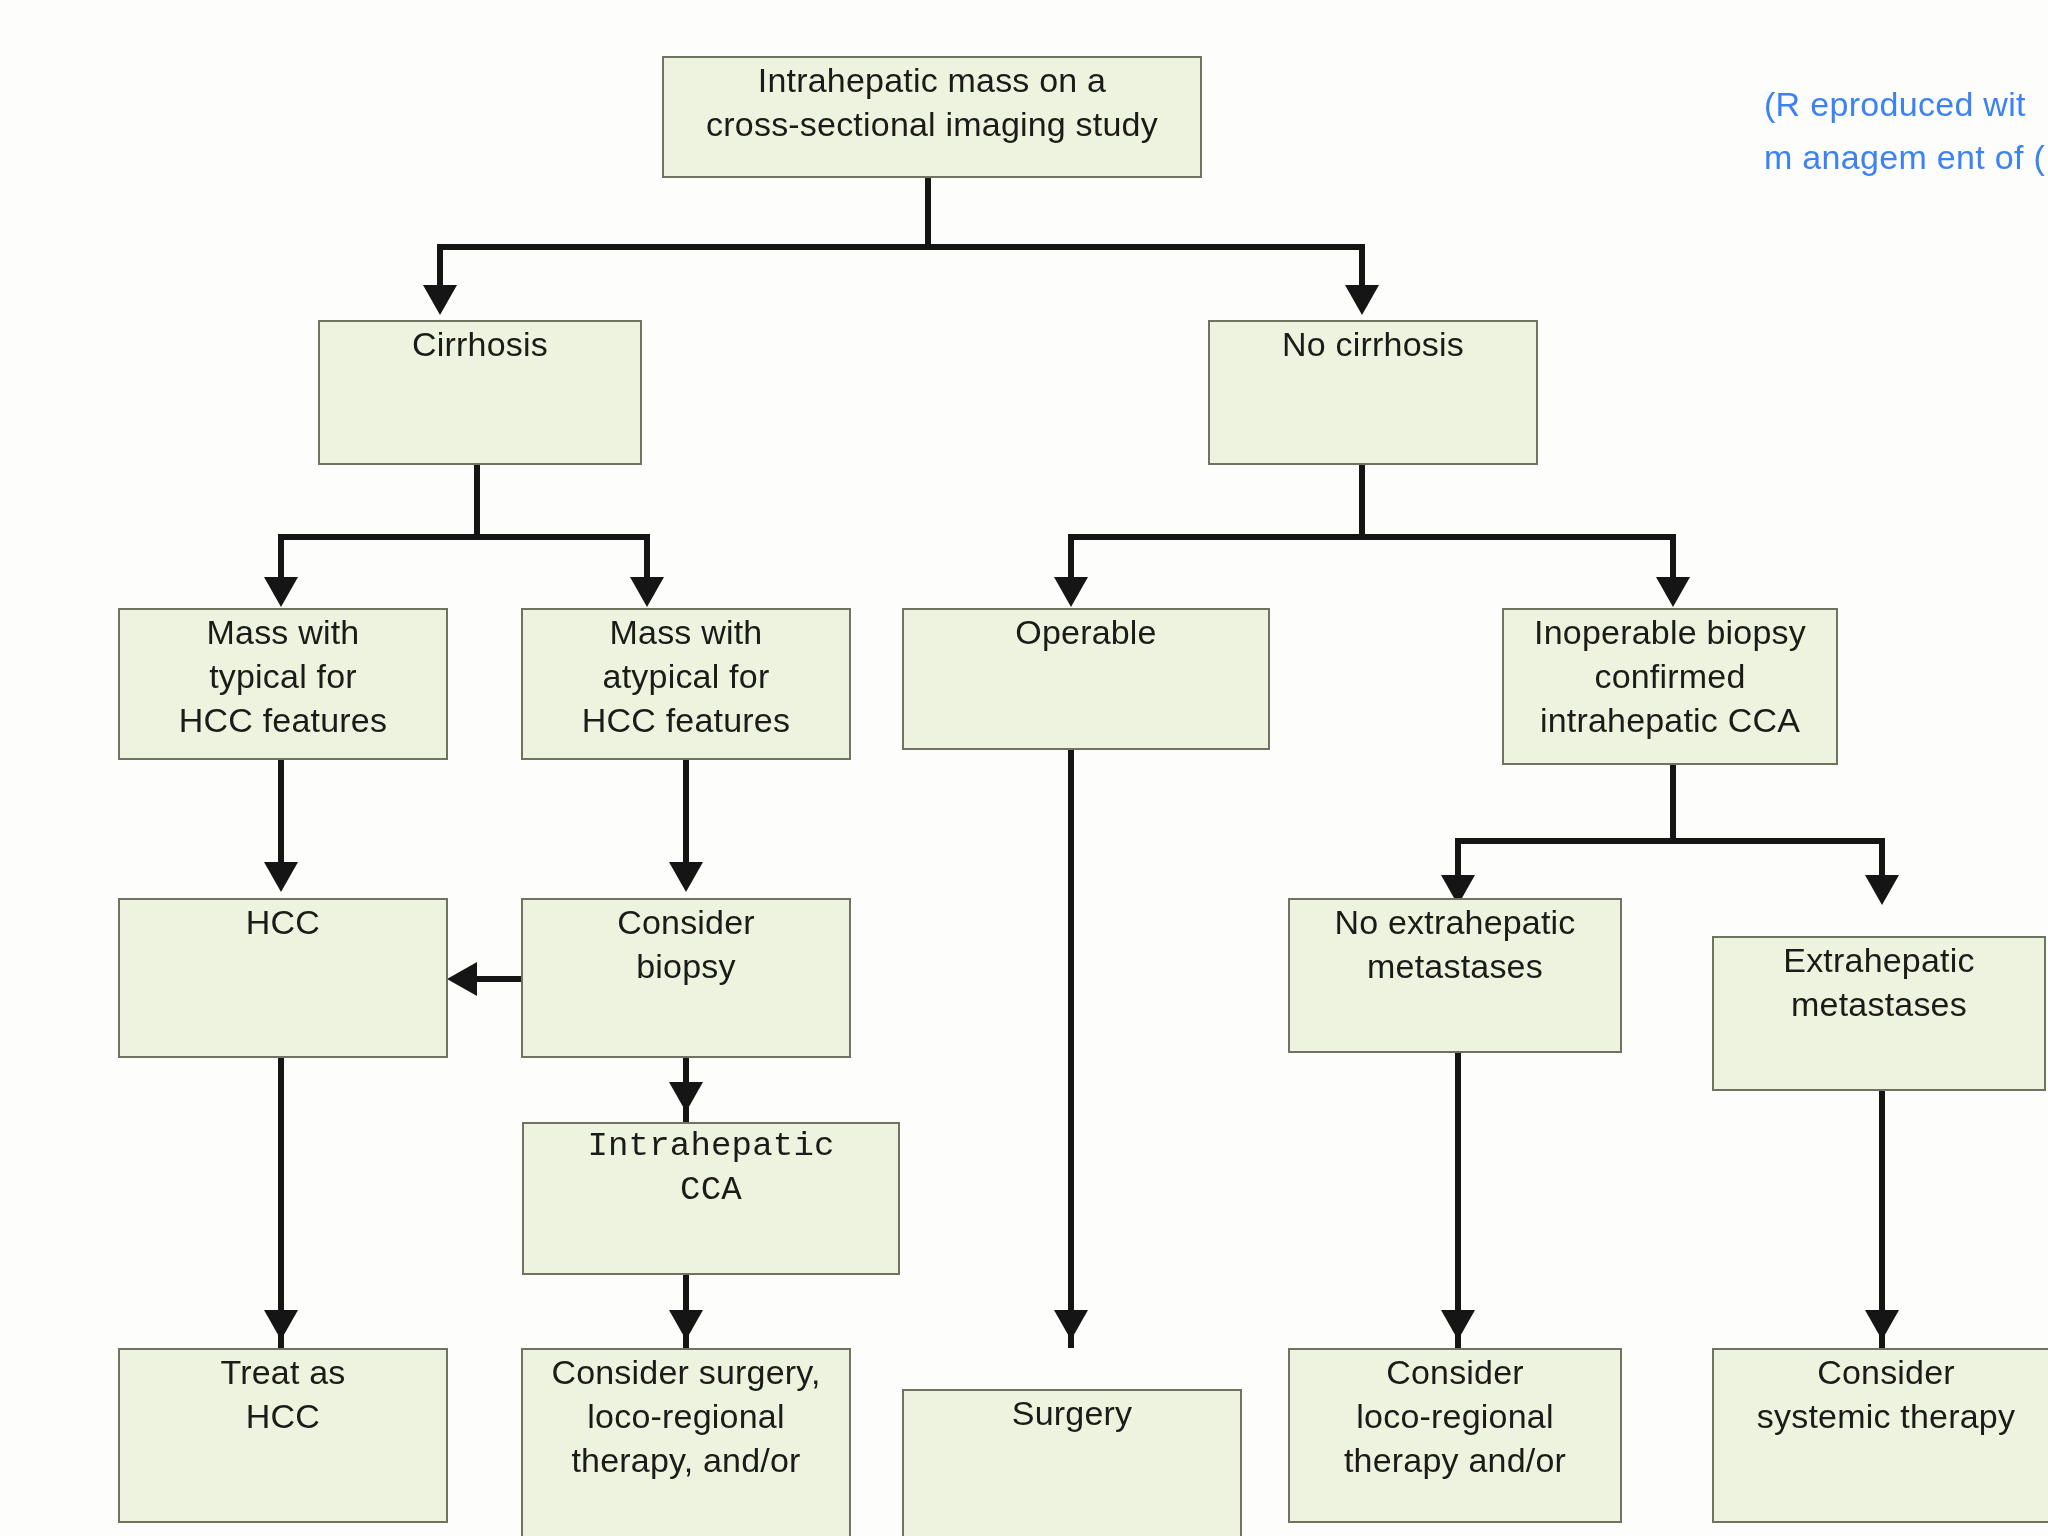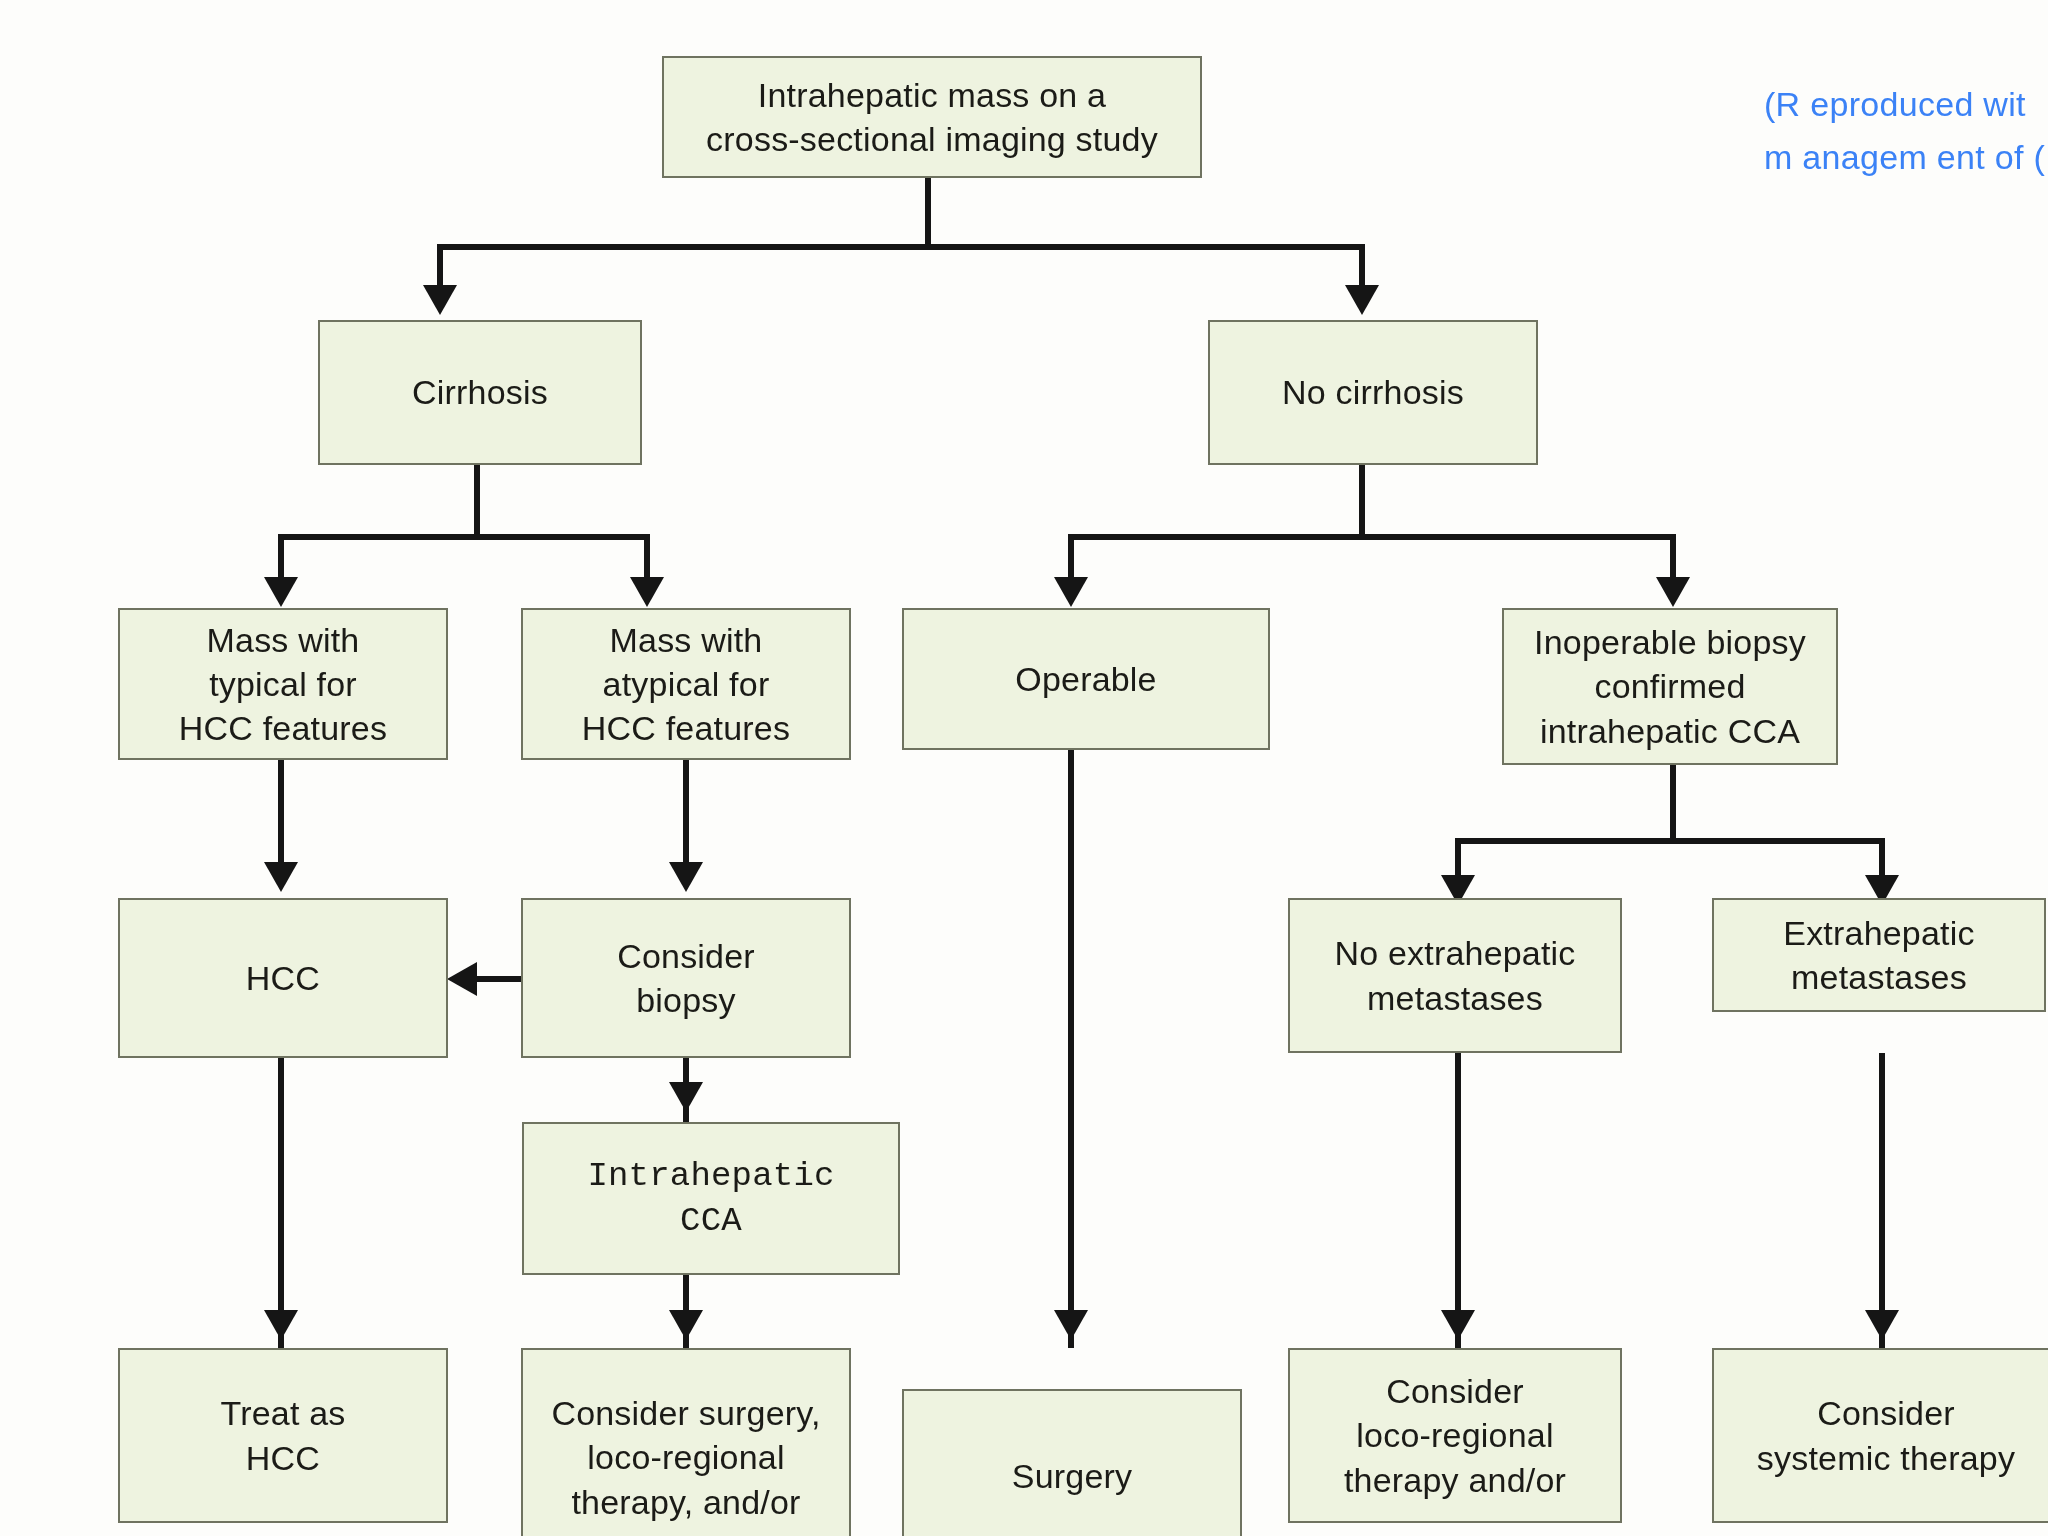--- a/index.html
+++ b/index.html
@@ -17,21 +17,20 @@
     font-family: "Liberation Sans", sans-serif;
   }
 
   
   .node {
     position: absolute;
     box-sizing: border-box;
     background: #eef3e0;
     border: 2px solid #6f7360;
     display: flex;
-    align-items: center;
     justify-content: center;
     text-align: center;
     color: #1b1b17;
     font-size: 34px;
     line-height: 1.30;
     letter-spacing: 0.2px;
     z-index: 3;
   }
   .node .lines { width: 100%; padding: 0 6px; }
   .node .ln { display: block; white-space: nowrap; }
@@ -201,21 +200,21 @@
     </div>
   </div>
 
   <div class="node" style="left:1288px; top:898px; width:334px; height:155px;">
     <div class="lines">
       <span class="ln">No extrahepatic</span>
       <span class="ln">metastases</span>
     </div>
   </div>
 
-  <div class="node" style="left:1712px; top:898px; width:334px; height:114px;">
+  <div class="node" style="left:1712px; top:936px; width:334px; height:155px;">
     <div class="lines">
       <span class="ln">Extrahepatic</span>
       <span class="ln">metastases</span>
     </div>
   </div>
 
   <div class="node" style="left:522px; top:1122px; width:378px; height:153px;font-family:Liberation Mono, monospace;">
     <div class="lines">
       <span class="ln">Intrahepatic</span>
       <span class="ln">CCA</span>

